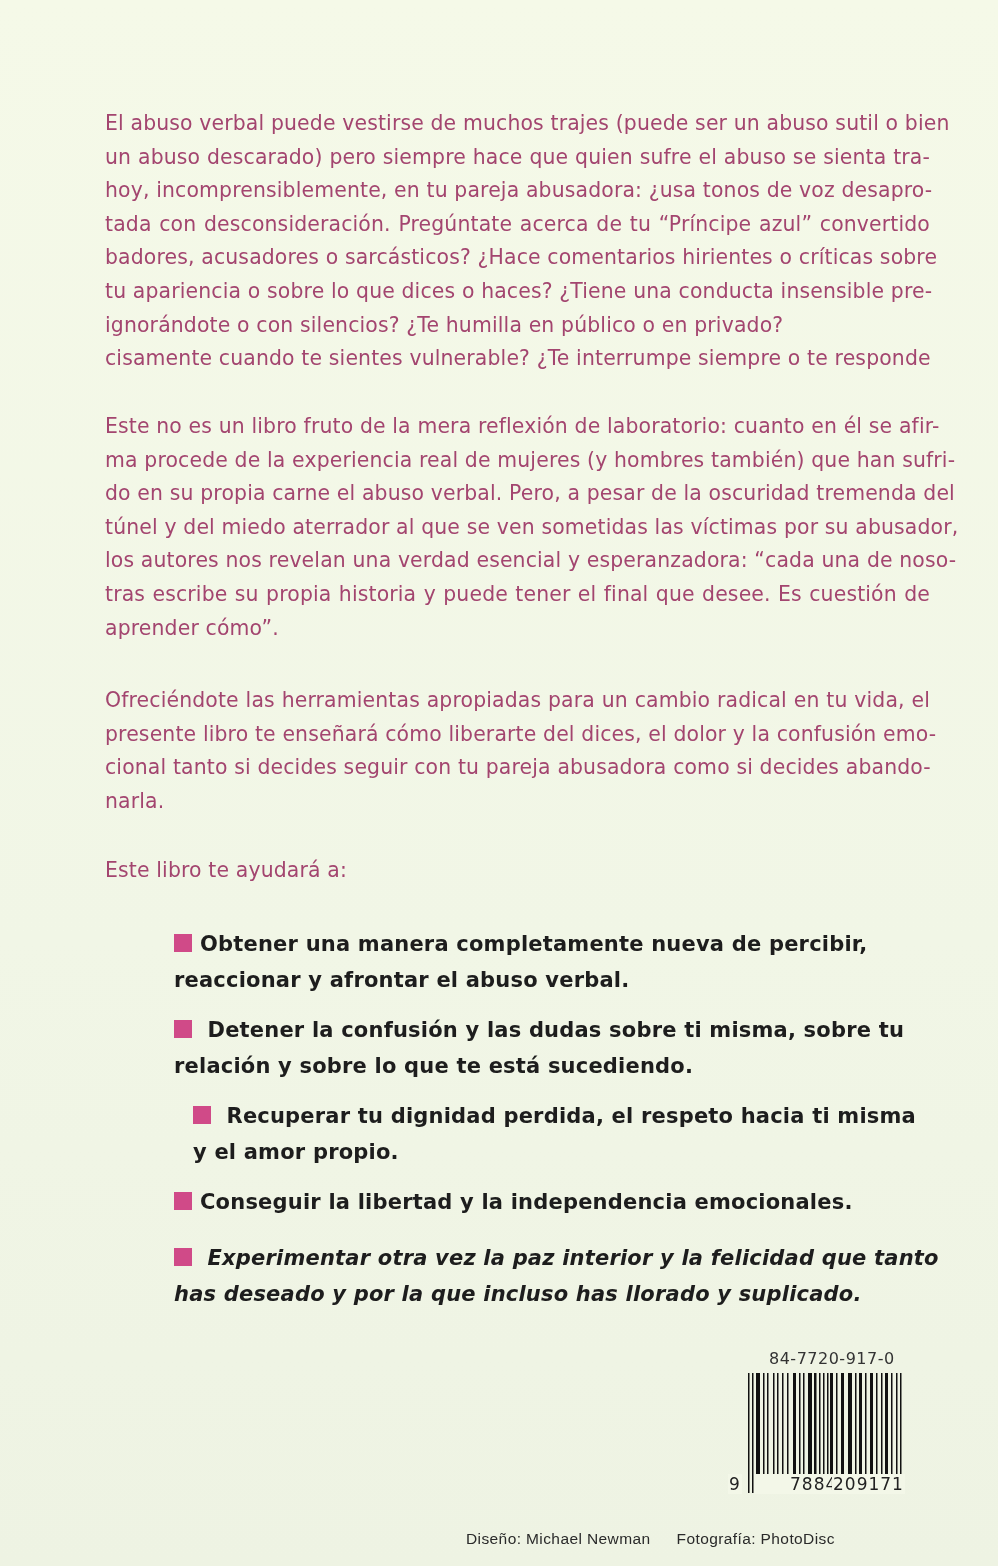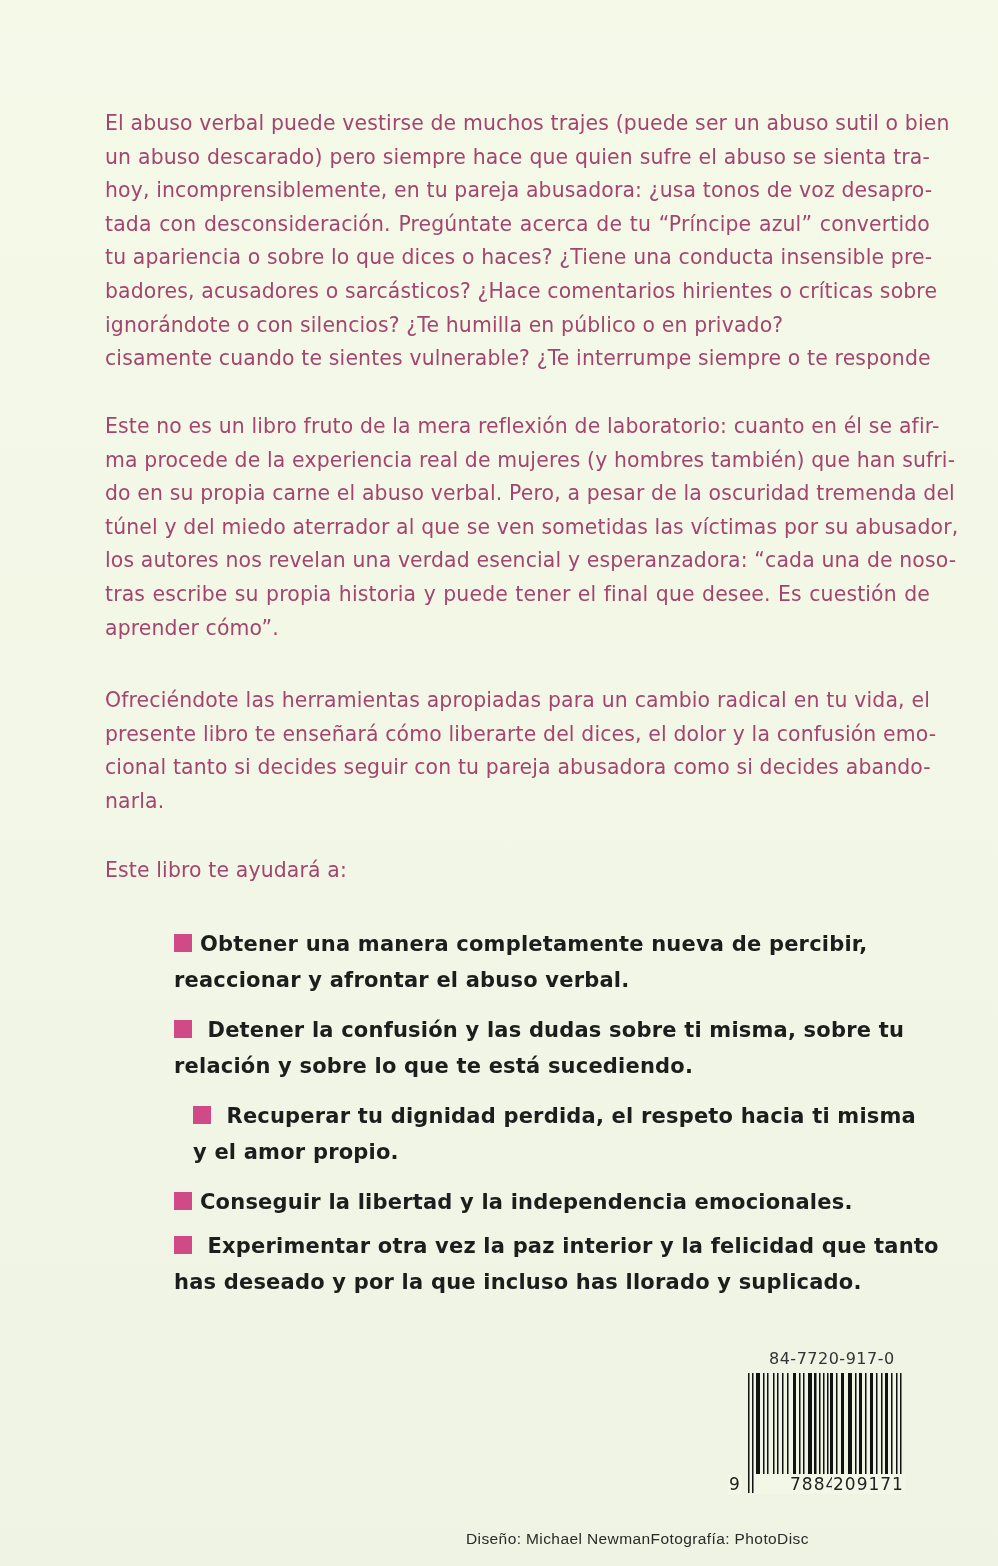--- a/index.html
+++ b/index.html
@@ -39,53 +39,53 @@
   .bullet { position: relative; margin-bottom: 14px; }
   .bullet .line { display: block; white-space: nowrap; }
   .sq {
     display: inline-block; width: 18px; height: 18px;
     background: #d04a88; vertical-align: -1px; margin-right: 8px;
   }
   #b0 { position: absolute; top: 0; }
   #b1 { position: absolute; top: 86px; }
   #b2 { position: absolute; top: 172px; margin-left: 19px; }
   #b3 { position: absolute; top: 258px; }
-  #b4 { position: absolute; top: 302px; }
+  #b4 { position: absolute; top: 314px; font-style: italic; }
 
   .isbn-top {
     position: absolute; left: 769px; top: 1349px;
     font-size: 16px; color: #333; letter-spacing: 0.5px;
   }
   .barcode {
     position: absolute; left: 748px; top: 1373px; width: 158px; height: 120px;
   }
   .barcode-digits {
     position: absolute; top: 1474px; left: 728px;
     font-size: 17px; color: #222; letter-spacing: 1px;
   }
   .barcode-digits span { position: absolute; background: #f3f7e8; padding: 0 1px; }
   .credits {
     position: absolute; left: 466px; top: 1530px;
     font-family: "Liberation Sans", sans-serif;
     font-size: 15.5px; color: #2a2a2a; letter-spacing: 0.4px; white-space: nowrap;
   }
-  .credits span + span { }
+  .credits span + span { margin-left: 26px; }
 </style>
 </head>
 <body>
 
 <div class="page">
 
   <div class="para" id="p1">
     <span class="line">El abuso verbal puede vestirse de muchos trajes (puede ser un abuso sutil o bien</span>
     <span class="line">un abuso descarado) pero siempre hace que quien sufre el abuso se sienta tra-</span>
     <span class="line">hoy, incomprensiblemente, en tu pareja abusadora: ¿usa tonos de voz desapro-</span>
     <span class="line">tada con desconsideración. Pregúntate acerca de tu “Príncipe azul” convertido</span>
+    <span class="line">badores, acusadores o sarcásticos?  ¿Hace comentarios hirientes o críticas sobre</span>
     <span class="line">tu apariencia o sobre lo que dices o haces? ¿Tiene una conducta insensible pre-</span>
-    <span class="line">badores, acusadores o sarcásticos?  ¿Hace comentarios hirientes o críticas sobre</span>
     <span class="line last">ignorándote o con silencios? ¿Te humilla en público o en privado?</span>
     <span class="line">cisamente cuando te sientes vulnerable? ¿Te interrumpe siempre o te responde</span>
   </div>
 
   <div class="para" id="p2">
     <span class="line">Este no es un libro fruto de la mera reflexión de laboratorio: cuanto en él se afir-</span>
     <span class="line">ma procede de la experiencia real de mujeres (y hombres también) que han sufri-</span>
     <span class="line">do en su propia carne el abuso verbal. Pero, a pesar de la oscuridad tremenda del</span>
     <span class="line">túnel y del miedo aterrador al que se ven sometidas las víctimas por su abusador,</span>
     <span class="line">los autores nos revelan una verdad esencial y esperanzadora: “cada una de noso-</span>

